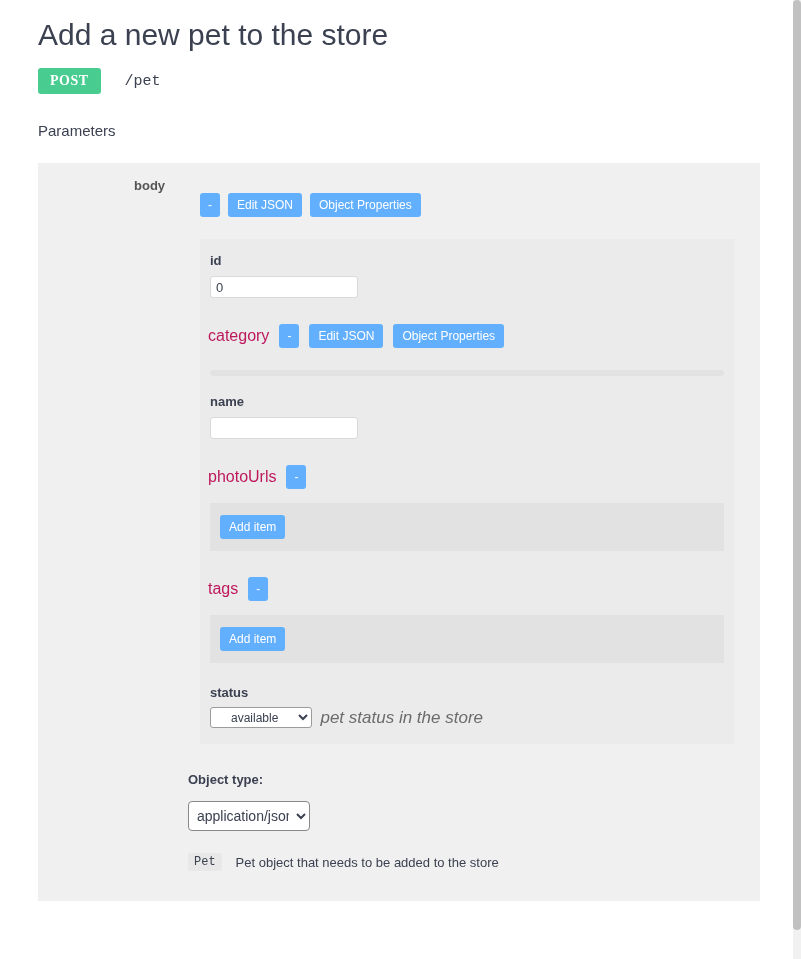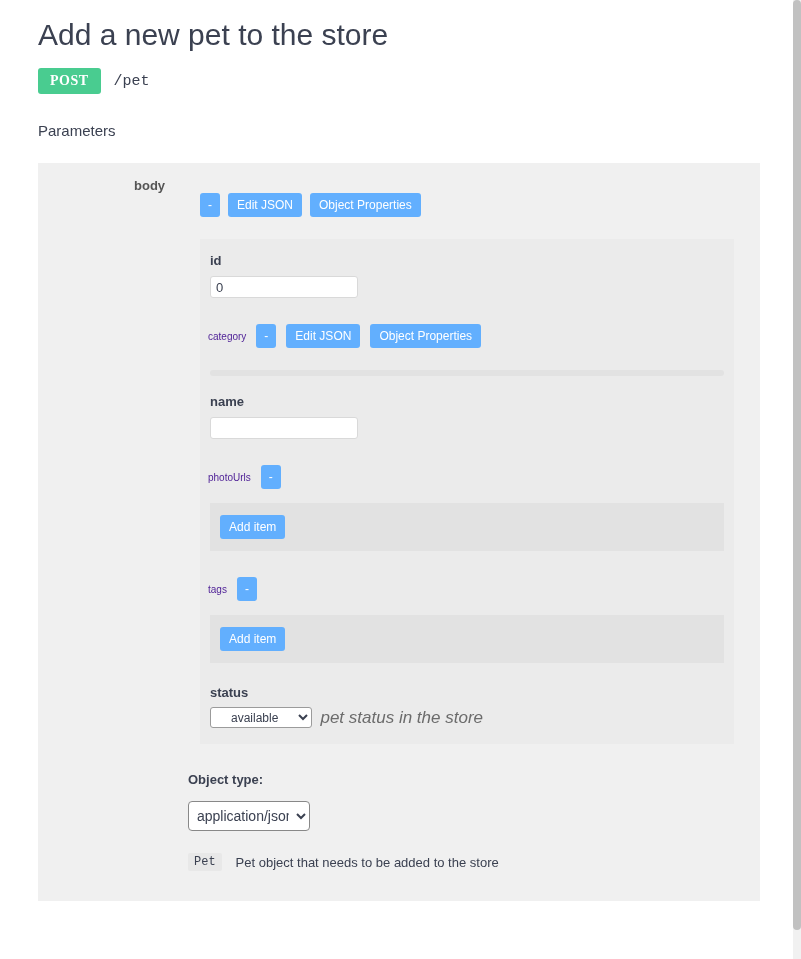--- a/index.html
+++ b/index.html
@@ -54,21 +54,21 @@
     background: #49cc90;
     color: #ffffff;
     font-size: 14px;
     font-weight: bold;
     letter-spacing: 0.5px;
     padding: 5px 12px;
     border-radius: 3px;
     font-family: Liberation Serif, serif;
   }
   .method-path {
-    margin-left: 13px;
+    margin-left: 24px;
     font-size: 15px;
     color: #3b4151;
     font-family: "Liberation Mono", monospace;
   }
   .parameters-heading {
     padding: 28px 0 0 38px;
     font-size: 15px;
     color: #3b4151;
   }
   .params-panel {
@@ -136,22 +136,22 @@
     font-family: "Liberation Sans", sans-serif;
   }
   .sub-row {
     display: flex;
     align-items: center;
     gap: 10px;
     padding-left: 8px;
     margin-top: 26px;
   }
   .sub-title {
-    font-size: 10px;
-    color: #4c1d95;
+    font-size: 16px;
+    color: #be185d;
   }
   .divider {
     margin: 22px 10px 0 10px;
     height: 6px;
     background: #e2e2e2;
     border-radius: 3px;
   }
   .inner-box {
     margin: 14px 10px 0 10px;
     background: #e2e2e2;

